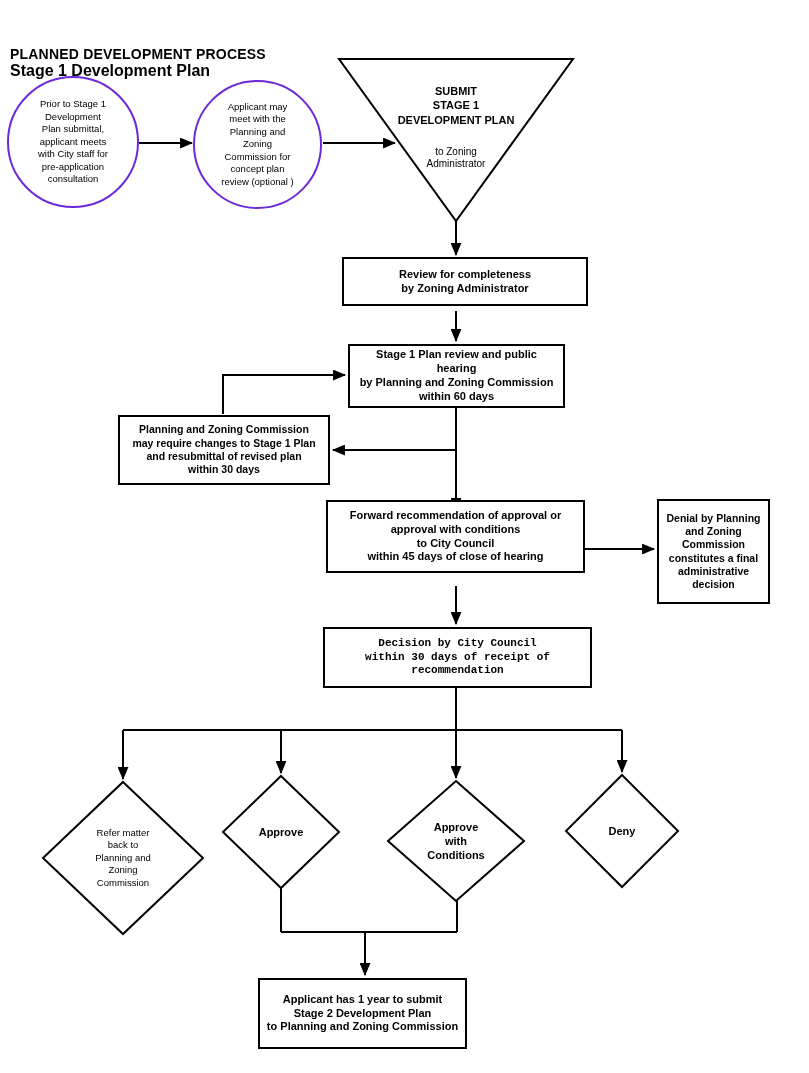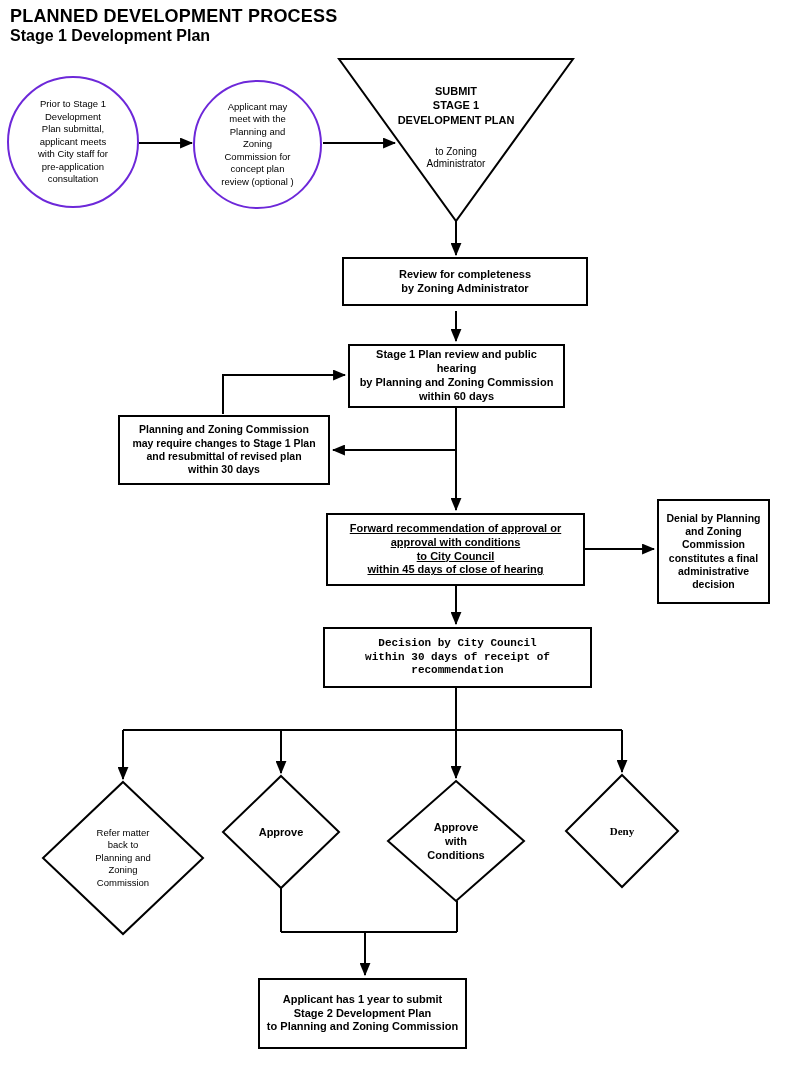--- a/index.html
+++ b/index.html
@@ -6,21 +6,21 @@
   html,body { background:#fff; }
   .canvas {
     position:relative; width:809px; height:1073px; background:#fff;
     font-family:"Liberation Sans", sans-serif; color:#000; overflow:hidden;
   }
   .svg-layer { position:absolute; left:0; top:0; width:809px; height:1073px; }
   .shape { fill:#fff; stroke:#000; stroke-width:2; }
   .wire  { fill:none; stroke:#000; stroke-width:2; }
 
   .titleblock { position:absolute; left:10px; top:6px; }
-  .title-l1 { font-size:18px; font-weight:bold; letter-spacing:0.2px; }
+  .title-l1 { font-size:14px; font-weight:bold; letter-spacing:0.2px;margin-top:40px; }
   .title-l2 { font-size:16px; font-weight:bold; }
 
   .node {
     position:absolute; display:flex; align-items:center; justify-content:center;
     text-align:center; white-space:pre-line;
   }
   .circle {
     border:2px solid #6d28d9; border-radius:50%; background:#fff;
     font-size:9.5px; line-height:1.32;
   }
@@ -109,21 +109,21 @@
   <div class="node box" style="left:342px; top:257px; width:246px; height:49px;">Review for completeness
 by Zoning Administrator</div>
   <div class="node box" style="left:348px; top:344px; width:217px; height:64px;">Stage 1 Plan review and public
 hearing
 by Planning and Zoning Commission
 within 60 days</div>
   <div class="node box small" style="left:118px; top:415px; width:212px; height:70px;">Planning and Zoning Commission
 may require changes to Stage 1 Plan
 and resubmittal of revised plan
 within 30 days</div>
-  <div class="node box" style="left:326px; top:513px; width:259px; height:73px;text-decoration:underline;">Forward recommendation of approval or
+  <div class="node box" style="left:326px; top:500px; width:259px; height:73px;">Forward recommendation of approval or
 approval with conditions
 to City Council
 within 45 days of close of hearing</div>
   <div class="node box small" style="left:657px; top:499px; width:113px; height:105px;">Denial by Planning
 and Zoning
 Commission
 constitutes a final
 administrative
 decision</div>
   <div class="node box" style="left:323px; top:627px; width:269px; height:61px;font-family:Liberation Mono, monospace;">Decision by City Council
@@ -134,15 +134,15 @@
 
   <div class="node dia-label plain" style="left:53px; top:800px; width:140px; height:116px;">Refer matter
 back to
 Planning and
 Zoning
 Commission</div>
   <div class="node dia-label" style="left:221px; top:802px; width:120px; height:60px;">Approve</div>
   <div class="node dia-label" style="left:396px; top:796px; width:120px; height:90px;">Approve
 with
 Conditions</div>
-  <div class="node dia-label" style="left:562px; top:801px; width:120px; height:60px;font-family:Liberation Serif, serif;">Deny</div>
+  <div class="node dia-label" style="left:562px; top:801px; width:120px; height:60px;">Deny</div>
 
 </div>
 
 </body></html>

